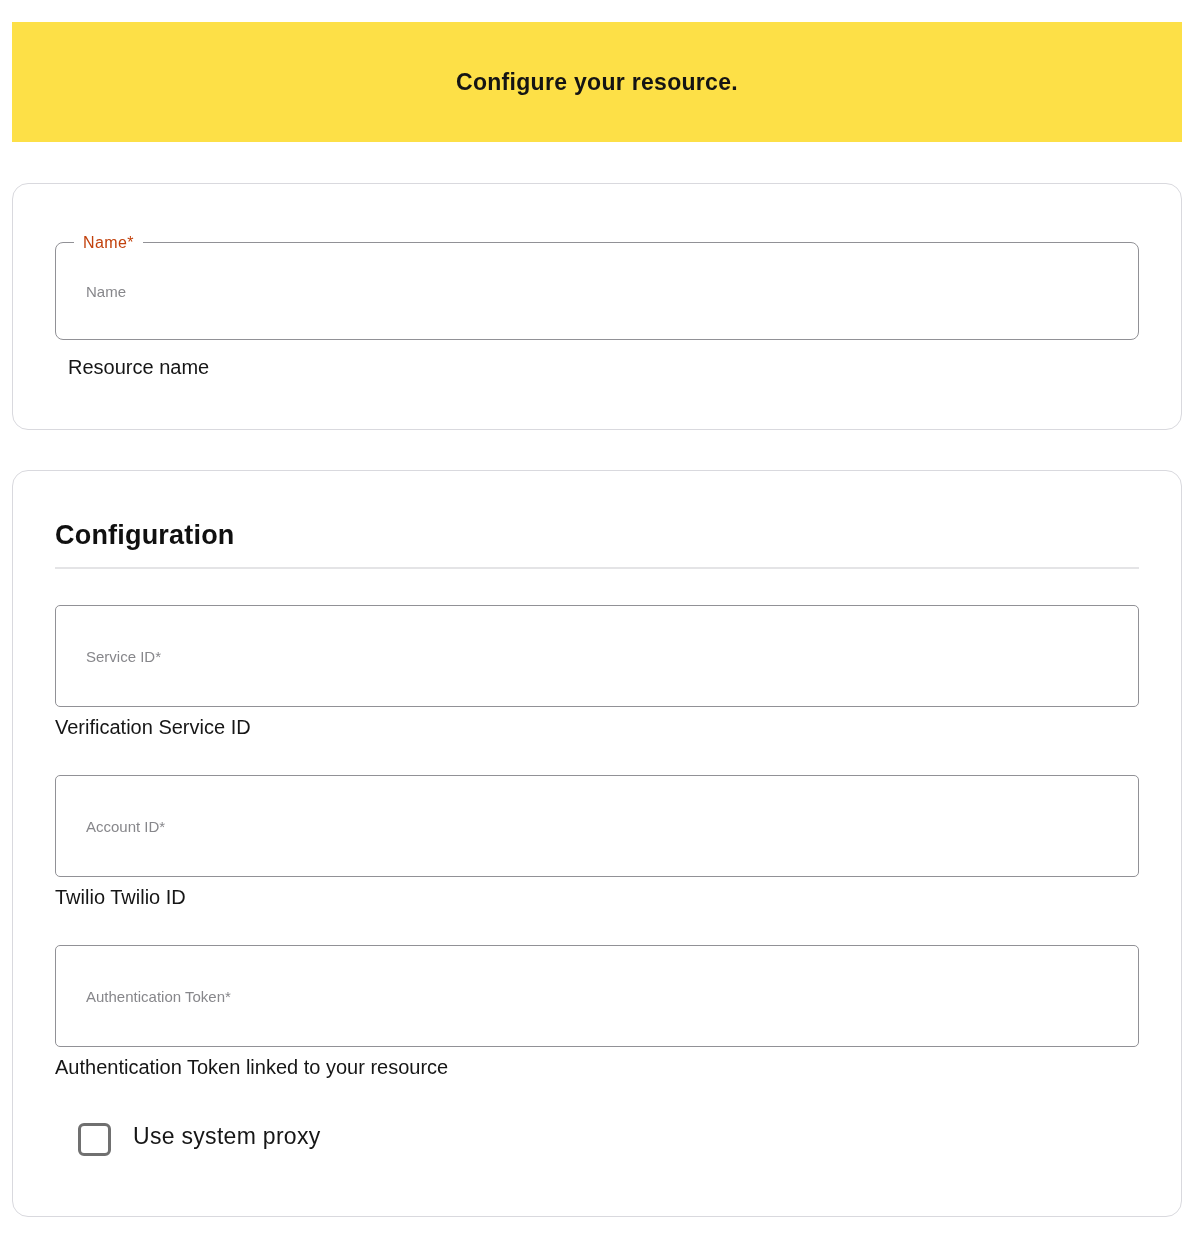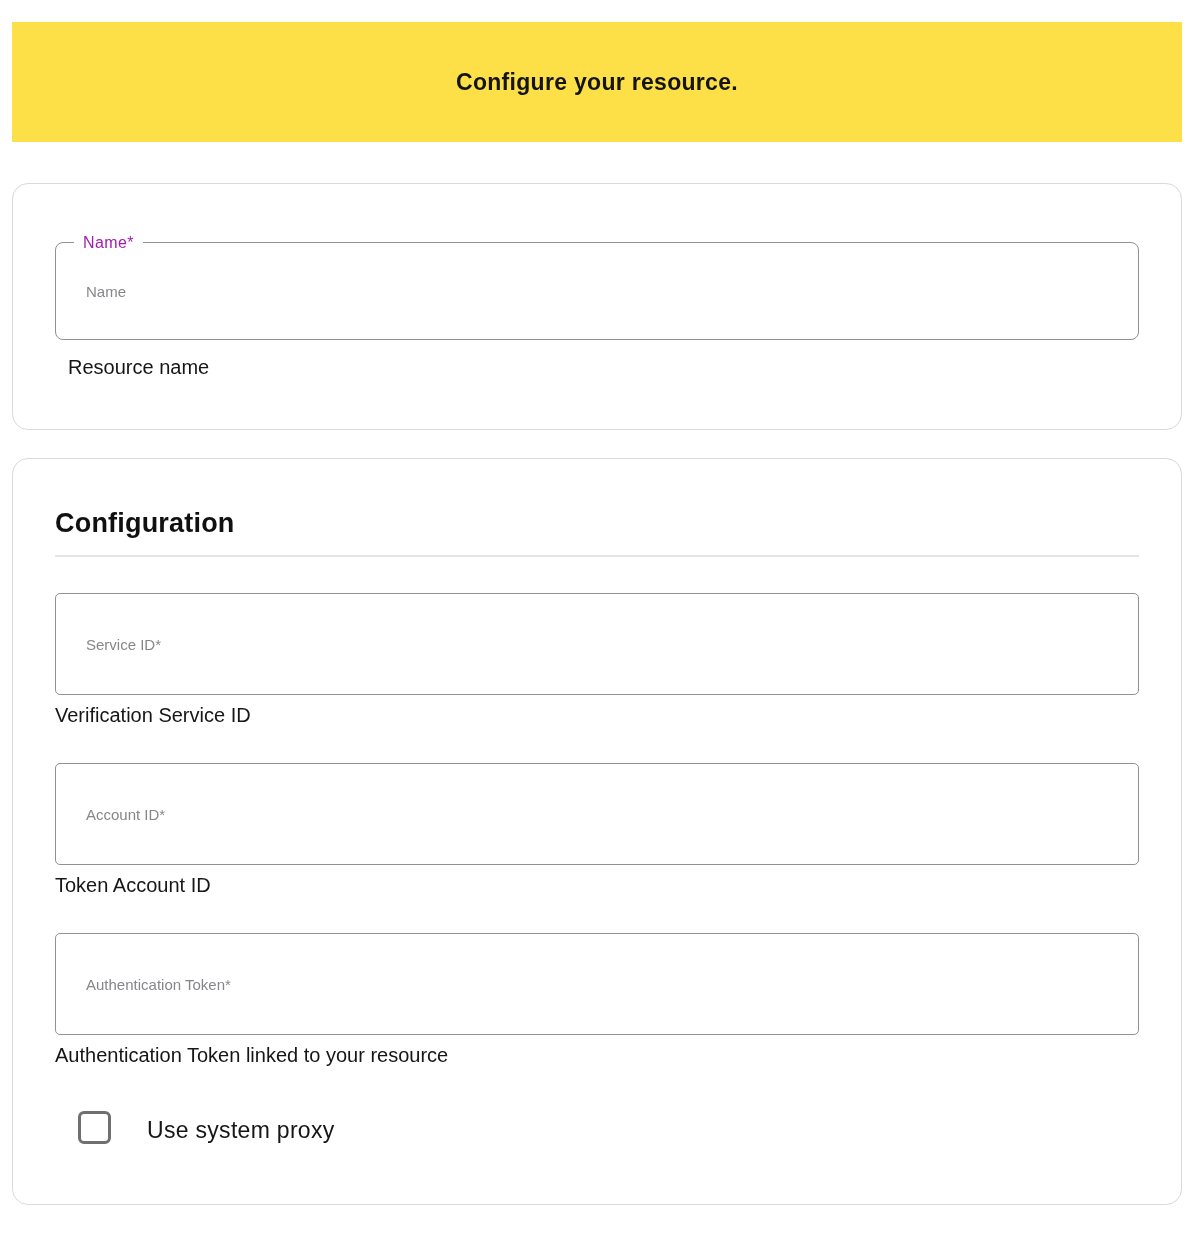--- a/index.html
+++ b/index.html
@@ -34,39 +34,39 @@
     margin: 0 12px;
     background: #ffffff;
     border: 1.5px solid #d9d9de;
     border-radius: 16px;
   }
   .card-name {
     margin-top: 41px;
     padding: 58px 42px 50px 42px;
   }
   .card-config {
-    margin-top: 28px;
+    margin-top: 40px;
     padding: 48px 42px 60px 42px;
   }
 
   
   .outlined-field {
     position: relative;
     height: 98px;
     border: 1.5px solid #919196;
     border-radius: 8px;
   }
   .outlined-label {
     position: absolute;
     top: -10px;
     left: 18px;
     background: #ffffff;
     padding: 0 9px;
     font-size: 16px;
-    color: #a21caf;
+    color: #c2410c;
     letter-spacing: 0.4px;
     line-height: 20px;
   }
   .text-input {
     width: 100%;
     height: 100%;
     border: none;
     outline: none;
     background: transparent;
     padding: 0 30px;
@@ -116,22 +116,22 @@
     color: #161616;
     line-height: 24px;
   }
   .field-group { margin-bottom: 34px; }
   .field-group:last-of-type { margin-bottom: 0; }
 
   
   .checkbox-row {
     margin: 44px 0 0 23px;
     display: flex;
-    align-items: flex-end;
-    gap: 36px;
+    align-items: flex-start;
+    gap: 22px;
   }
   .proxy-checkbox {
     appearance: none;
     -webkit-appearance: none;
     width: 33px;
     height: 33px;
     margin: 0;
     border: 3px solid #707070;
     border-radius: 6px;
     background: #ffffff;
@@ -168,21 +168,21 @@
     <div class="field-box">
       <input class="text-input" type="text" placeholder="Service ID*" style="">
     </div>
     <div class="helper-right">Verification Service ID</div>
   </div>
 
   <div class="field-group">
     <div class="field-box">
       <input class="text-input" type="text" placeholder="Account ID*" style="">
     </div>
-    <div class="helper-right">Token Account ID</div>
+    <div class="helper-right">Twilio Twilio ID</div>
   </div>
 
   <div class="field-group">
     <div class="field-box">
       <input class="text-input" type="text" placeholder="Authentication Token*" style="">
     </div>
     <div class="helper-right">Authentication Token linked to your resource</div>
   </div>
 
   <div class="checkbox-row">

